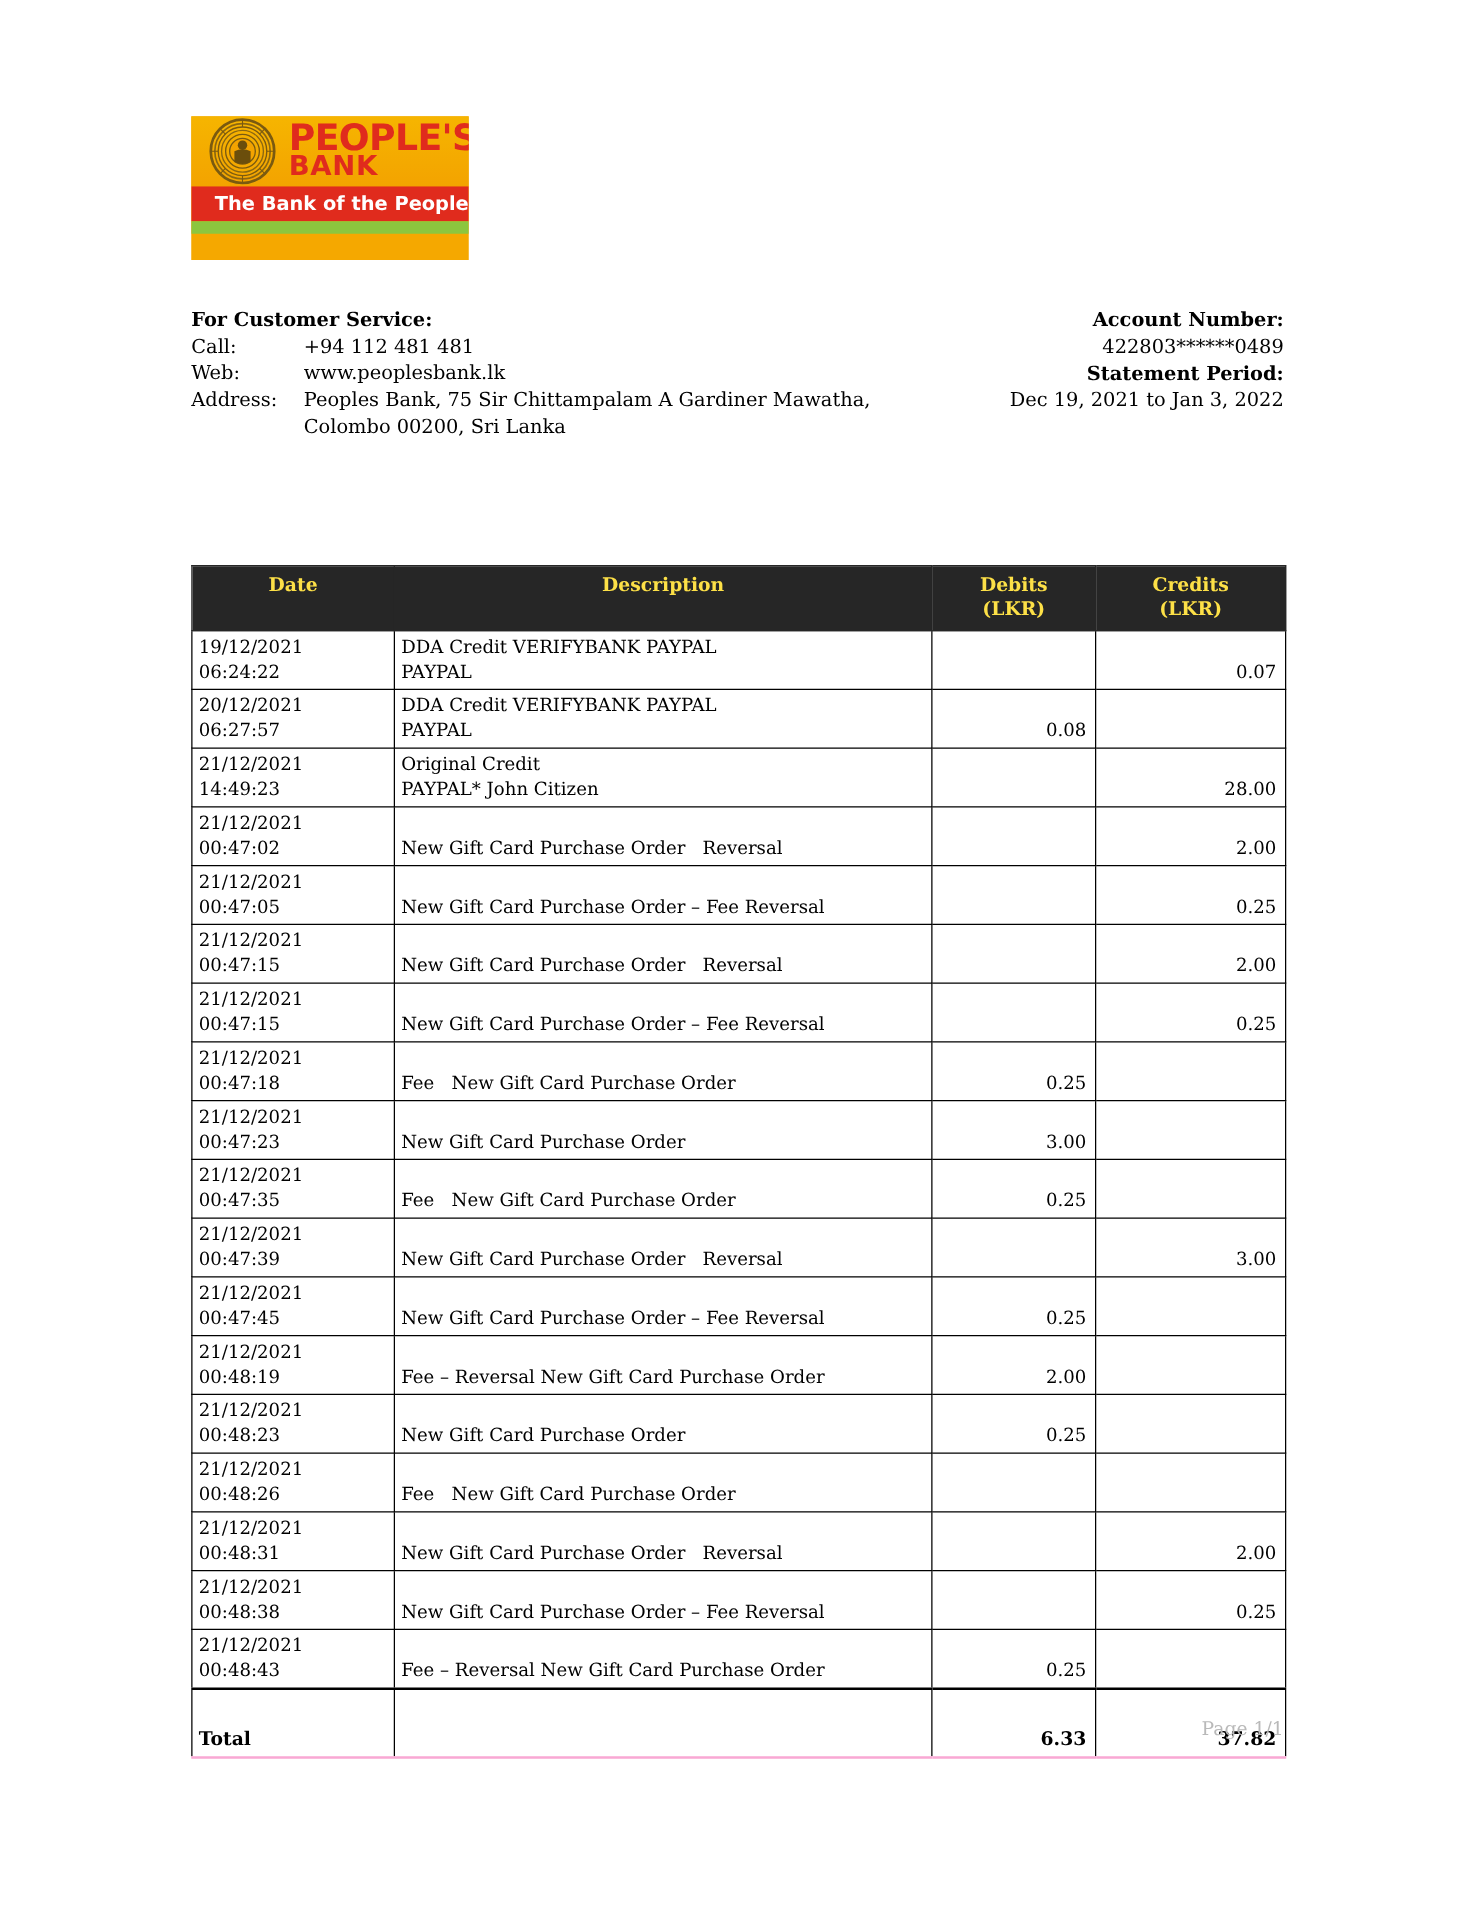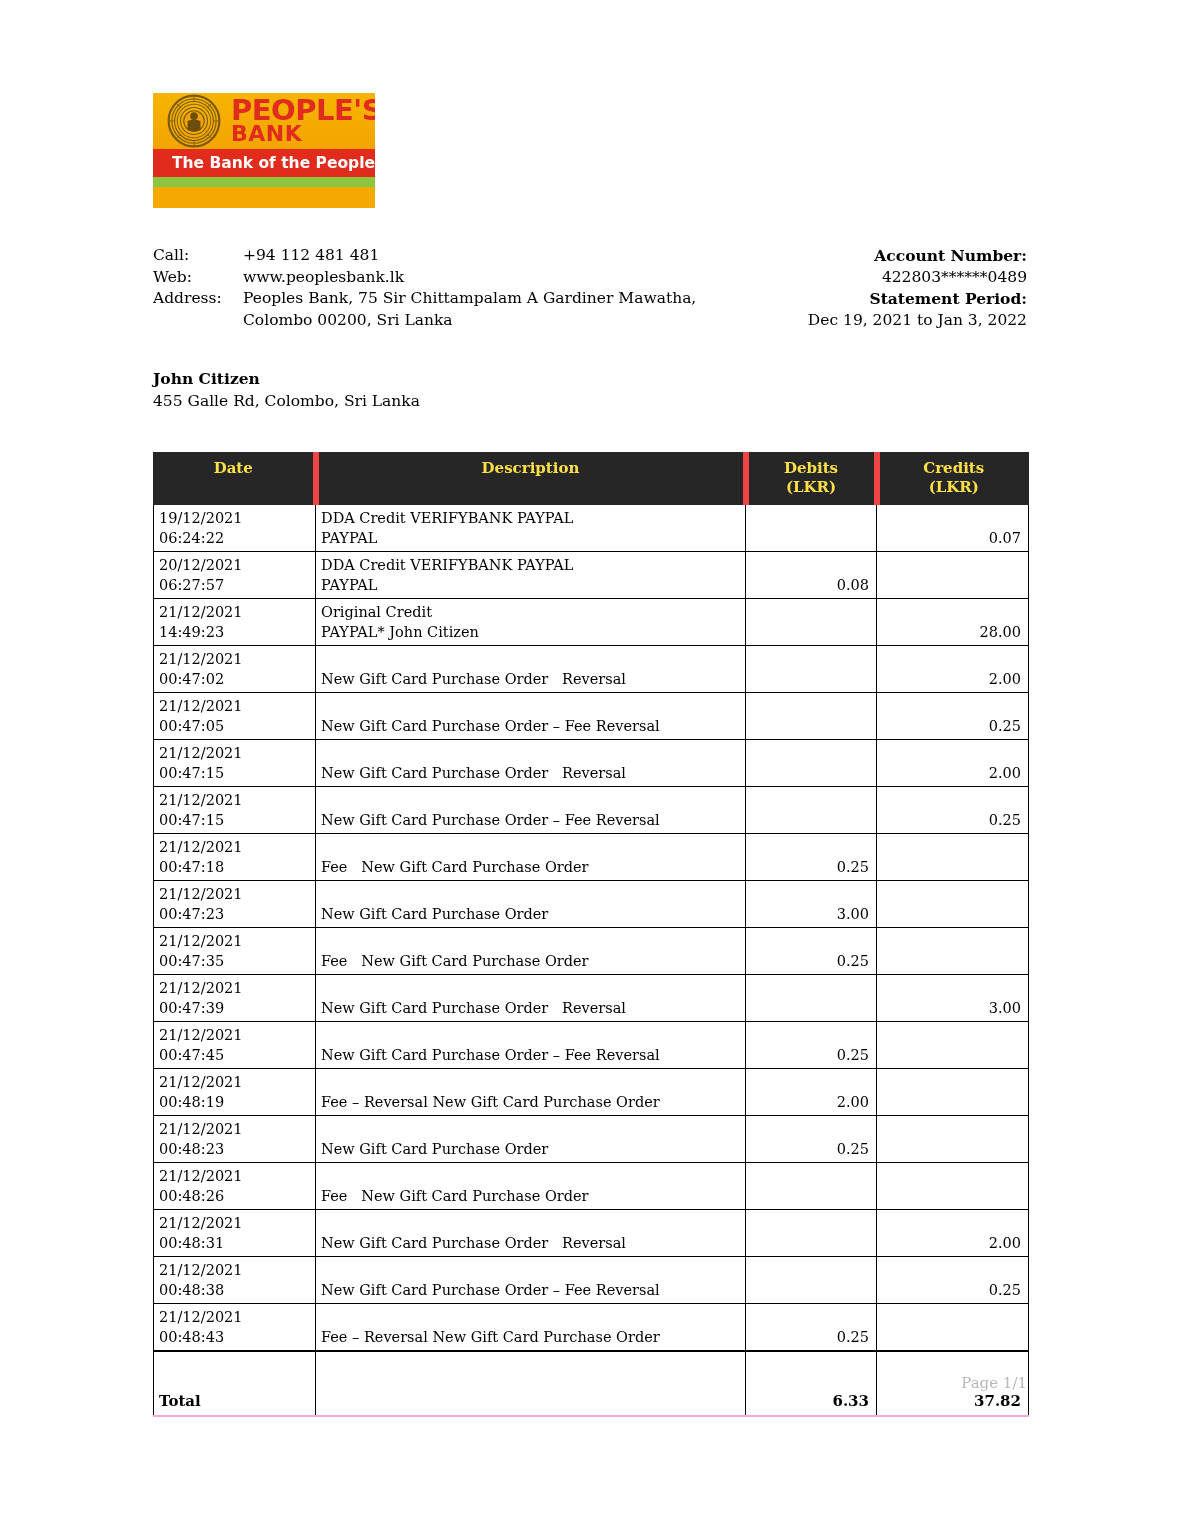--- a/index.html
+++ b/index.html
@@ -160,21 +160,21 @@
     background: #262626;
     color: #fde047;
     font-weight: bold;
     text-align: center;
     font-size: 15px;
     line-height: 19px;
     padding: 6px 4px 7px 4px;
     border-color: #262626;
   }
   .stmt-table thead th.th-sep {
-    border-left: 6px solid #ef4444;
+    border-left: 1px solid #ef4444;
   }
 
   td.cell-date {
     padding: 3px 0 3px 5px;
     line-height: 20px;
     white-space: nowrap;
   }
   td.cell-desc {
     padding: 3px 0 3px 5px;
     line-height: 20px;
@@ -198,21 +198,21 @@
     font-size: 15px;
     border-top: 2px solid #000000;
     border-bottom: 2px solid #f9a8d4;
   }
   tr.row-total td.cell-date {
     padding-top: 22px;
     padding-bottom: 4px;
     vertical-align: bottom;
   }
   tr.row-total td.cell-amt {
-    padding-top: 39px;
+    padding-top: 29px;
     padding-bottom: 4px;
   }
 
   
   .footer {
     position: absolute;
     right: 160px;
     top: 1374px;
     font-size: 15px;
     color: #b9b9b9;
@@ -251,20 +251,21 @@
         <span class="logo-bank">BANK</span>
       </div>
     </div>
     <div class="logo-red">
       <span class="logo-tagline">The Bank of the People</span>
     </div>
     <div class="logo-green"></div>
   </div>
 
   <div class="cs-block">
+    <div class="cs-title">For Customer Service:</div>
     <div class="cs-row">
       <span class="cs-label">Call:</span>
       <span class="cs-value">+94 112 481 481</span>
     </div>
     <div class="cs-row">
       <span class="cs-label">Web:</span>
       <span class="cs-value">www.peoplesbank.lk</span>
     </div>
     <div class="cs-row">
       <span class="cs-label">Address:</span>
@@ -273,24 +274,20 @@
     <div class="cs-value-indent">Colombo 00200, Sri Lanka</div>
   </div>
 
   <div class="acct-block">
     <div class="acct-label">Account Number:</div>
     <div>422803******0489</div>
     <div class="acct-label">Statement Period:</div>
     <div>Dec 19, 2021 to Jan 3, 2022</div>
   </div>
 
-  <div class="customer-block">
-    <div class="customer-name">John Citizen</div>
-    <div>455 Galle Rd, Colombo, Sri Lanka</div>
-  </div>
 
   <table class="stmt-table">
     <colgroup>
       <col class="c-date">
         <col class="c-desc">
         <col class="c-deb">
         <col class="c-cred">
     </colgroup>
     <thead>
       <tr>

